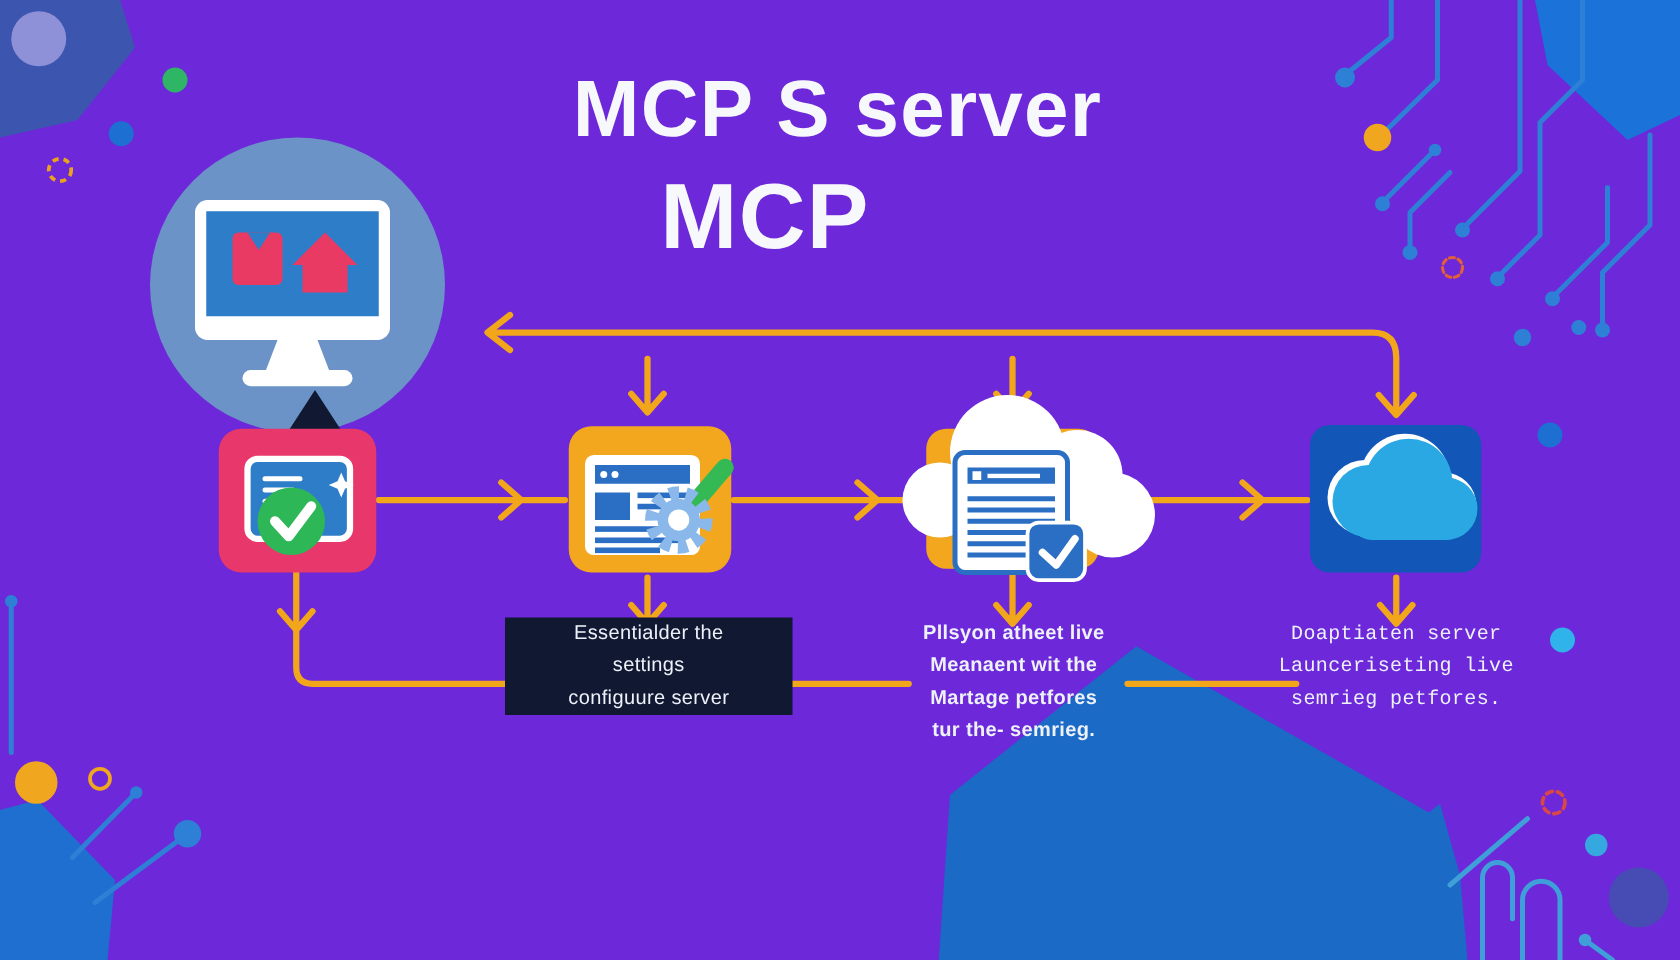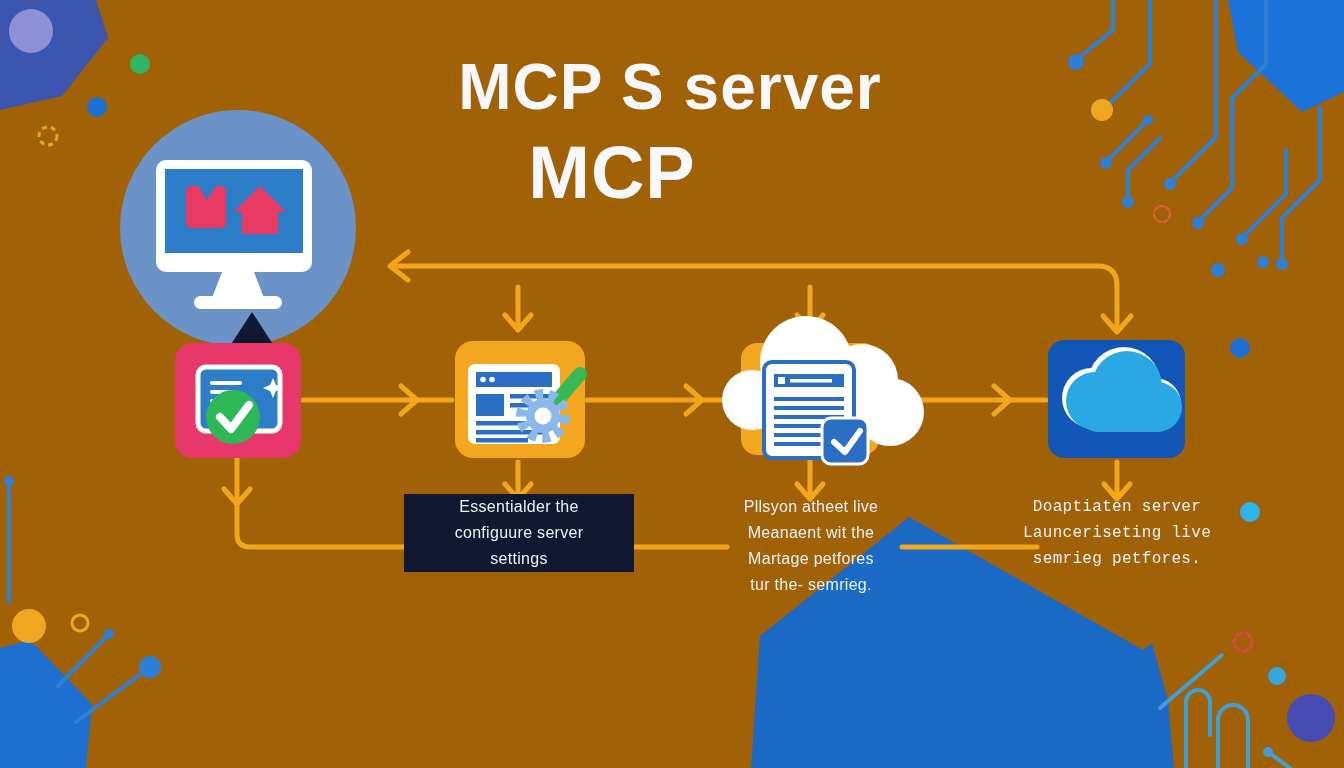--- a/index.html
+++ b/index.html
@@ -1,34 +1,34 @@
 <!DOCTYPE html>
 <html><head>
 <meta charset="utf-8">
 <style>
   html,body{margin:0;padding:0;background:#0b1022;}
   #canvas{
     position:relative;width:1344px;height:768px;overflow:hidden;
-    background:#a16207;
+    background:#6d28d9;
     font-family:"Liberation Sans","DejaVu Sans",sans-serif;
   }
   #decor-svg{position:absolute;left:0;top:0;width:1344px;height:768px;}
   .title-line{
     position:absolute;left:0;width:1344px;text-align:center;
     color:#f7f8fb;font-weight:700;letter-spacing:1px;
   }
   #title-1{top:50px;font-size:64px;transform:translateX(-2px);}
   #title-2{top:130px;font-size:74px;transform:translateX(-60px);}
   .caption{
     position:absolute;top:494px;width:230px;text-align:center;
     color:#edf1f9;font-size:16px;line-height:26px;letter-spacing:.3px;
   }
   .caption .cap-line{white-space:nowrap;}
   #caption-1{left:404px;background:#111831;}
-  #caption-2{left:696px;}
+  #caption-2{left:696px;font-weight:bold;}
   #caption-3{left:1002px;font-family:Liberation Mono, monospace;}
 </style>
 </head>
 <body>
 
 <div id="canvas">
 
   <svg id="decor-svg" viewBox="0 0 1344 768">
 
     <g>
@@ -203,22 +203,22 @@
         </g>
       </g>
     </g>
   </svg>
 
   <div id="title-1" class="title-line">MCP S server</div>
   <div id="title-2" class="title-line">MCP</div>
 
   <div id="caption-1" class="caption">
     <div class="cap-line">Essentialder the</div>
+    <div class="cap-line">settings</div>
     <div class="cap-line">configuure server</div>
-    <div class="cap-line">settings</div>
   </div>
   <div id="caption-2" class="caption">
     <div class="cap-line">Pllsyon atheet live</div>
     <div class="cap-line">Meanaent wit the</div>
     <div class="cap-line">Martage petfores</div>
     <div class="cap-line">tur the- semrieg.</div>
   </div>
   <div id="caption-3" class="caption">
     <div class="cap-line">Doaptiaten server</div>
     <div class="cap-line">Launceriseting live</div>

